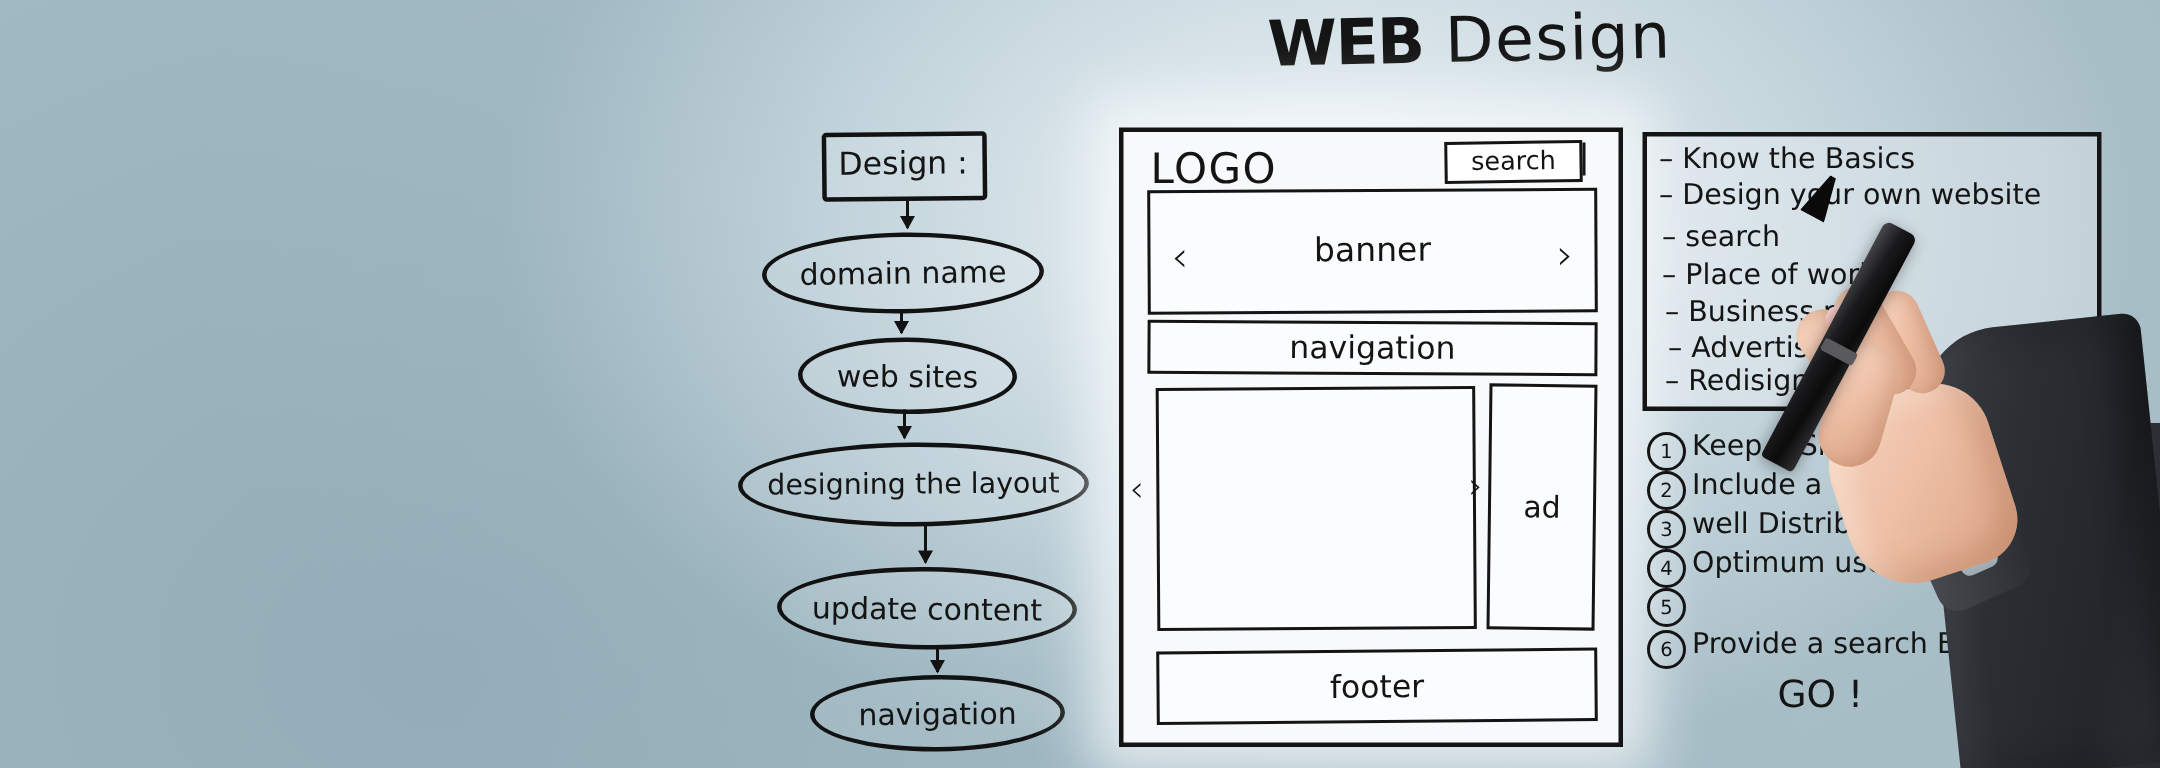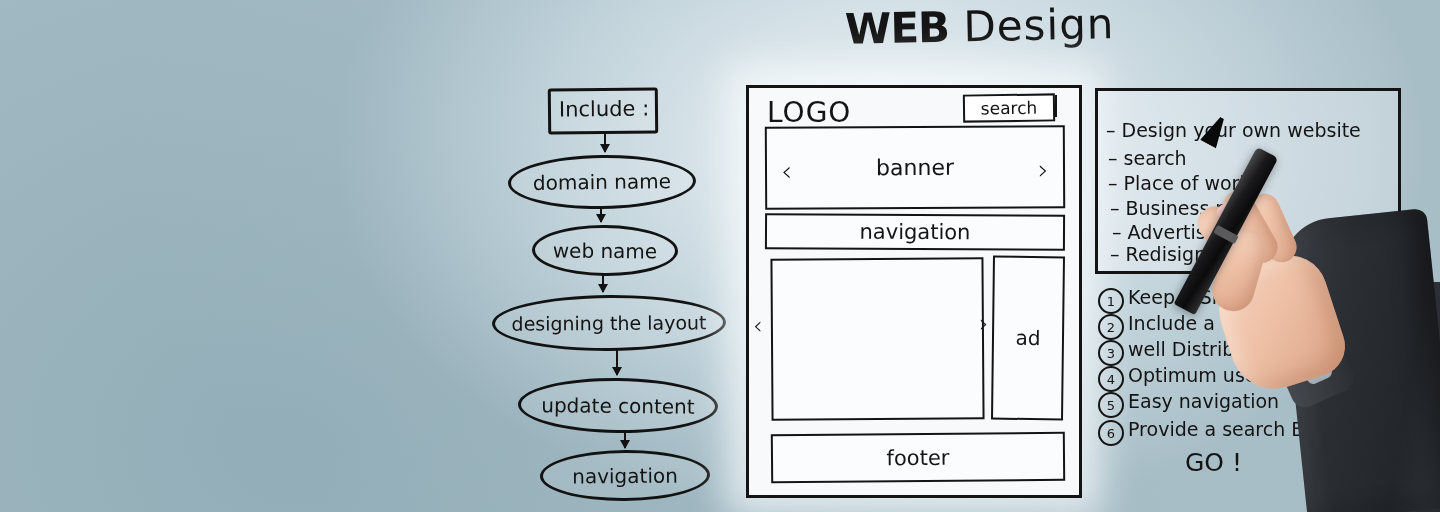--- a/index.html
+++ b/index.html
@@ -191,31 +191,31 @@
 </head>
 <body>
 
 <div id="stage">
 
   <div class="ink hw" id="title">
     <span class="t-web">WEB</span><span> Design</span>
   </div>
 
   <div class="ink proc-box">
-    <span class="hw lbl">Include :</span>
+    <span class="hw lbl">Design :</span>
   </div>
   <div class="ink arrow" id="arr1"></div>
 
   <div class="ink oval" id="oval-domain">
     <span class="hw lbl">domain name</span>
   </div>
   <div class="ink arrow" id="arr2"></div>
 
   <div class="ink oval" id="oval-host">
-    <span class="hw lbl">web name</span>
+    <span class="hw lbl">web sites</span>
   </div>
   <div class="ink arrow" id="arr3"></div>
 
   <div class="ink oval" id="oval-layout">
     <span class="hw lbl">designing the layout</span>
   </div>
   <div class="ink arrow" id="arr4"></div>
 
   <div class="ink oval" id="oval-update">
     <span class="hw lbl">update  content</span>
@@ -241,20 +241,21 @@
 
     <div class="w-content"></div>
     <span class="hw c-arr-l">‹</span>
     <span class="hw c-arr-r">›</span>
     <div class="hw w-ad">ad</div>
 
     <div class="hw w-footer">footer</div>
   </div>
 
   <div class="ink" id="bullets">
+    <span class="hw bi" style="top:4px">– Know the Basics</span>
     <span class="hw bi" style="top:28px">– Design your  own website</span>
     <span class="hw bi" style="top:56px;left:10px">– search</span>
     <span class="hw bi" style="top:81px;left:10px">– Place of work</span>
     <span class="hw bi" style="top:106px;left:12px">– Business plan</span>
     <span class="hw bi" style="top:130px;left:14px">–  Advertising</span>
     <span class="hw bi" style="top:152px;left:12px">– Redisign Existing sites</span>
   </div>
 
   <div class="ink" id="numbers">
     <span class="hw num" style="top:2px">1</span>
@@ -263,21 +264,20 @@
     <span class="hw num" style="top:28px">2</span>
     <span class="hw ni" style="top:26px">Include a Tagline</span>
 
     <span class="hw num" style="top:54px">3</span>
     <span class="hw ni" style="top:52px">well Distributed Content</span>
 
     <span class="hw num" style="top:80px">4</span>
     <span class="hw ni" style="top:78px">Optimum use  of Links</span>
 
     <span class="hw num" style="top:106px">5</span>
-    <span class="hw ni" style="top:104px">Easy navigation</span>
 
     <span class="hw num" style="top:134px">6</span>
     <span class="hw ni" style="top:132px">Provide a search Box</span>
   </div>
   <div class="ink hw" id="go">GO !</div>
 
   <div id="person">
     <div class="suit" id="shoulder"></div>
     <div class="suit" id="sleeve"></div>
     <div class="suit" id="cuff"></div>

